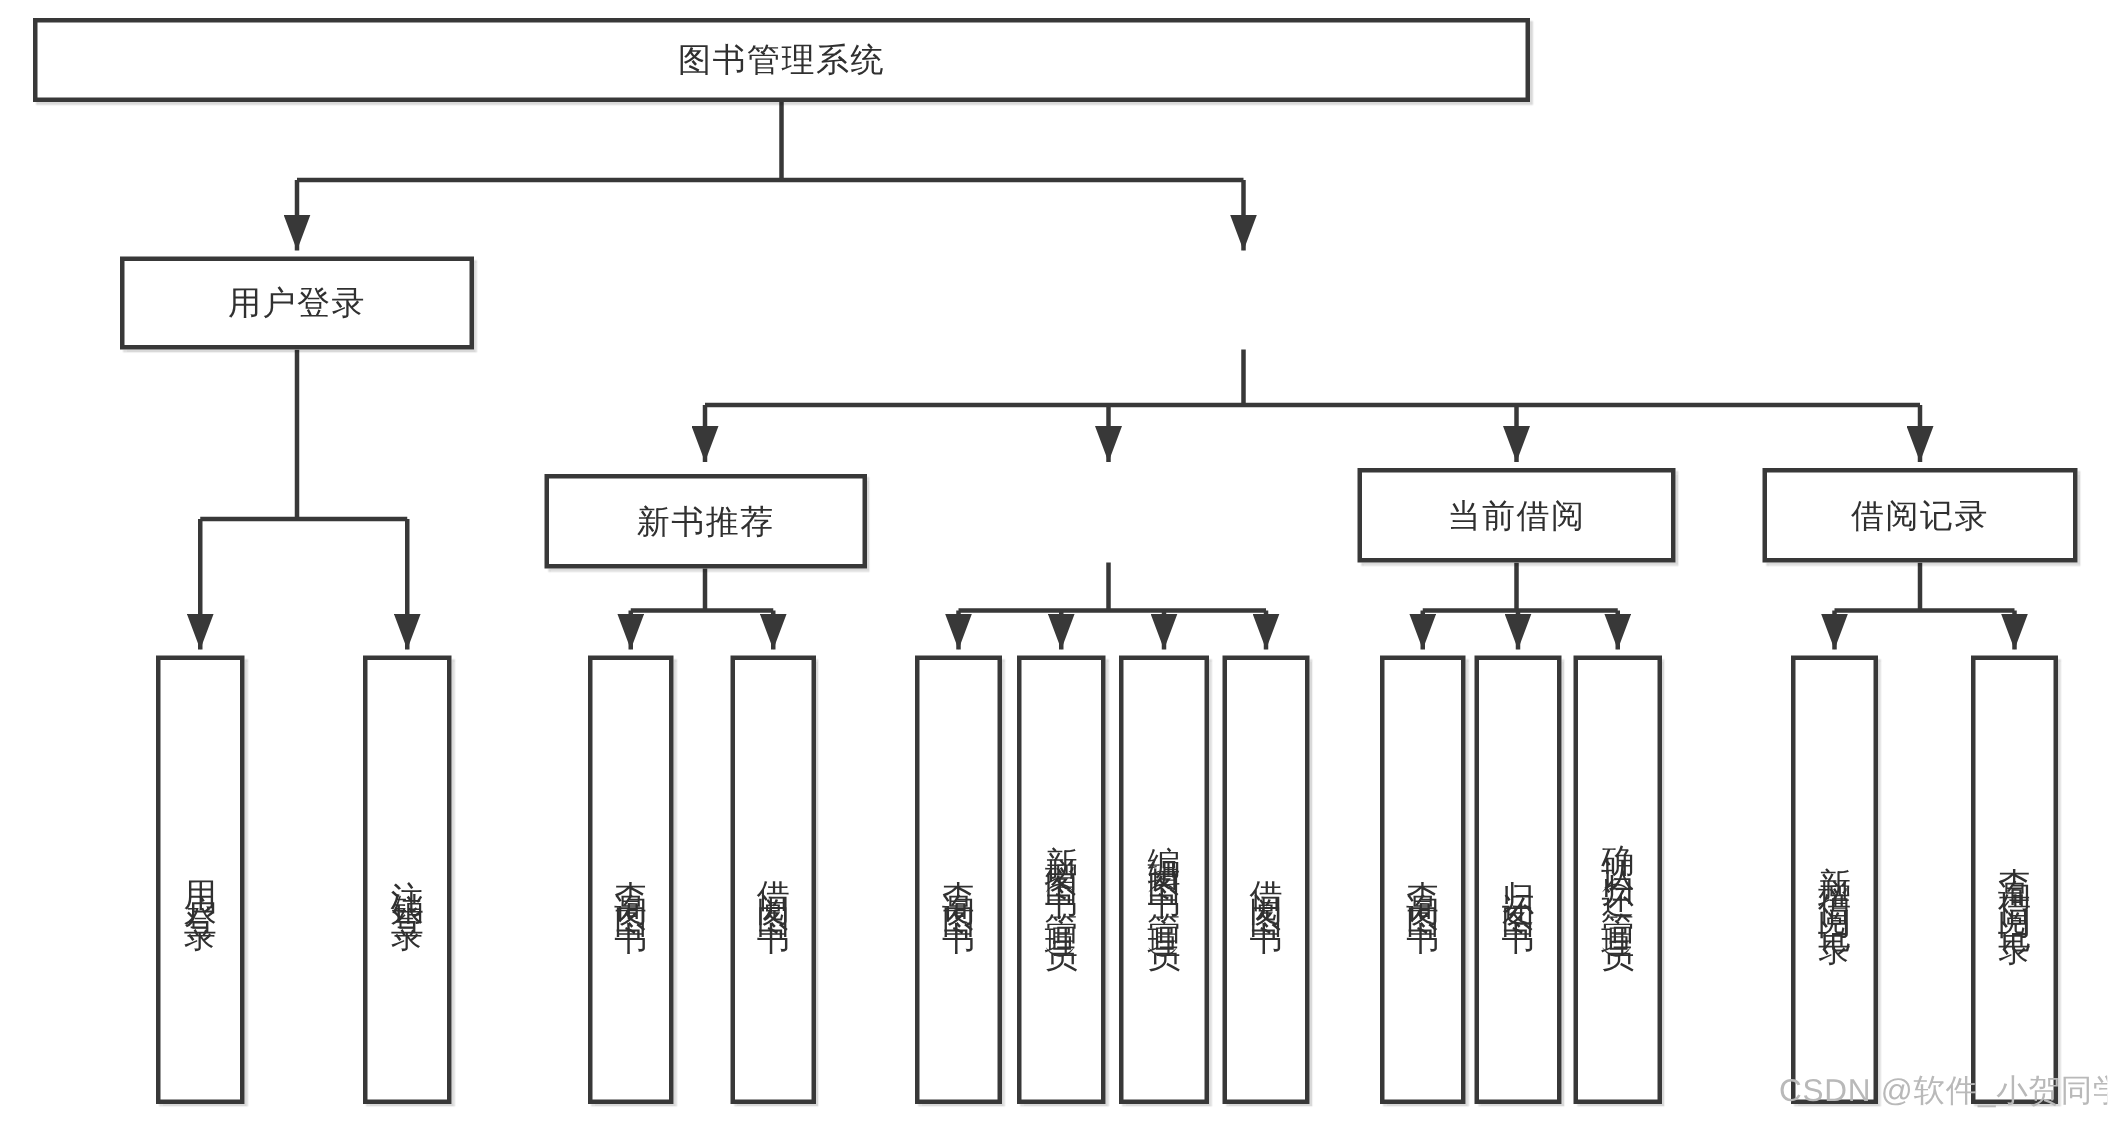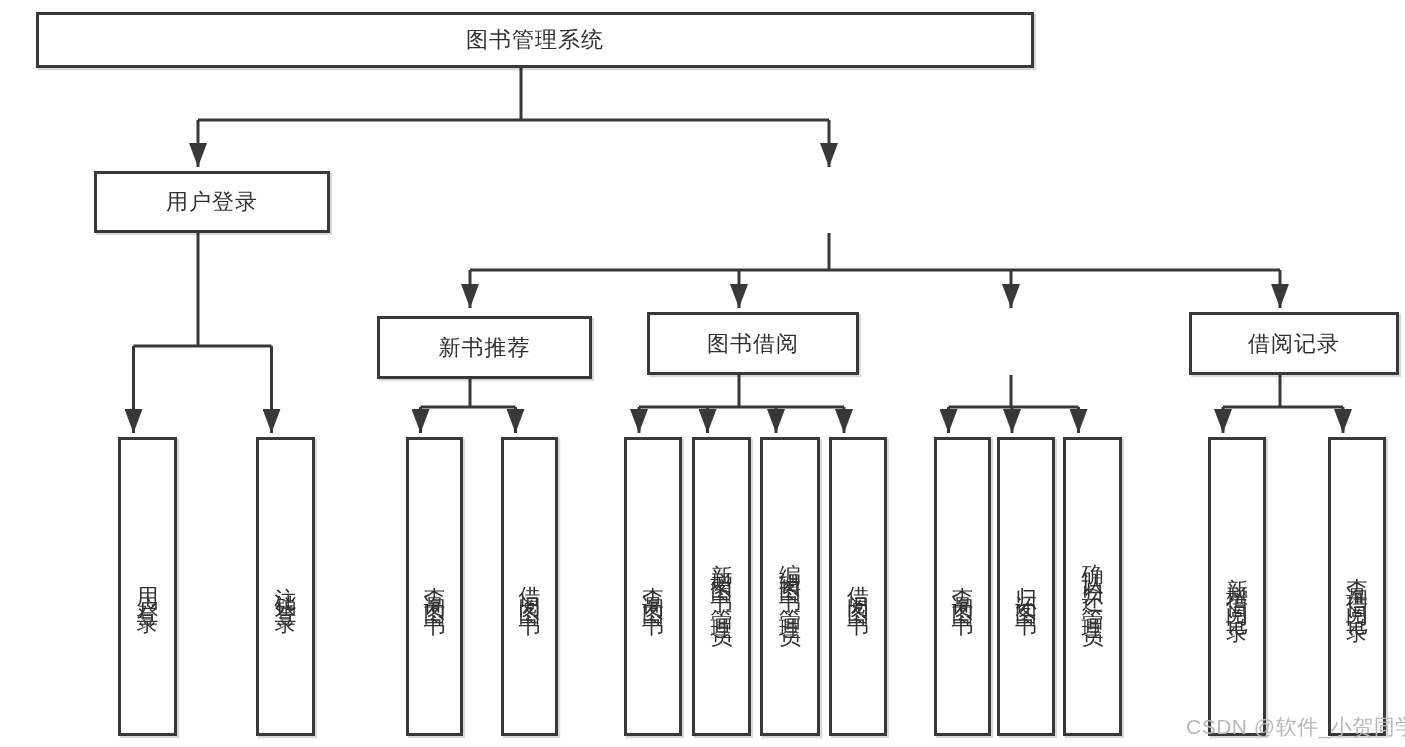--- a/index.html
+++ b/index.html
@@ -6,21 +6,21 @@
   .canvas{
     position:relative;width:1405px;height:747px;background:#ffffff;
     font-family:"Liberation Sans","DejaVu Sans",sans-serif;overflow:hidden;
   }
   .wires{position:absolute;left:0;top:0;z-index:1;}
   .w{stroke:#383838;stroke-width:3;fill:none;}
   .a{marker-end:url(#arrowhead);}
   .box{
     position:absolute;box-sizing:border-box;background:#ffffff;
     border:3px solid #383838;display:flex;align-items:center;justify-content:center;
-    color:#303030;z-index:2;box-shadow:2px 2px 1px rgba(0,0,0,0.15);margin-left:14px;
+    color:#303030;z-index:2;box-shadow:2px 2px 1px rgba(0,0,0,0.15);
   }
   .h span{font-size:22px;letter-spacing:1px;white-space:nowrap;}
   .v span{
     writing-mode:vertical-rl;text-orientation:mixed;
     font-size:22px;letter-spacing:9px;line-height:1;white-space:nowrap;
   }
   .watermark{
     position:absolute;left:1186px;top:713px;z-index:5;
     font-size:21px;color:#b9b9b9;letter-spacing:0.5px;white-space:nowrap;
   }
@@ -75,22 +75,22 @@
     <span>图书管理系统</span>
   </div>
 
   <div class="box h" style="left:80px;top:171px;width:236px;height:62px">
     <span>用户登录</span>
   </div>
 
   <div class="box h" style="left:363px;top:316px;width:215px;height:63px">
     <span>新书推荐</span>
   </div>
-  <div class="box h" style="left:633px;top:312px;width:212px;height:63px">
-    <span>图书借阅</span>
+  <div class="box h" style="left:905px;top:312px;width:212px;height:63px">
+    <span>当前借阅</span>
   </div>
   <div class="box h" style="left:1175px;top:312px;width:210px;height:63px">
     <span>借阅记录</span>
   </div>
 
   <div class="box v" style="left:104px;top:437px;width:59px;height:299px">
     <span>用户登录</span>
   </div>
   <div class="box v" style="left:242px;top:437px;width:59px;height:299px">
     <span>注销登录</span>

